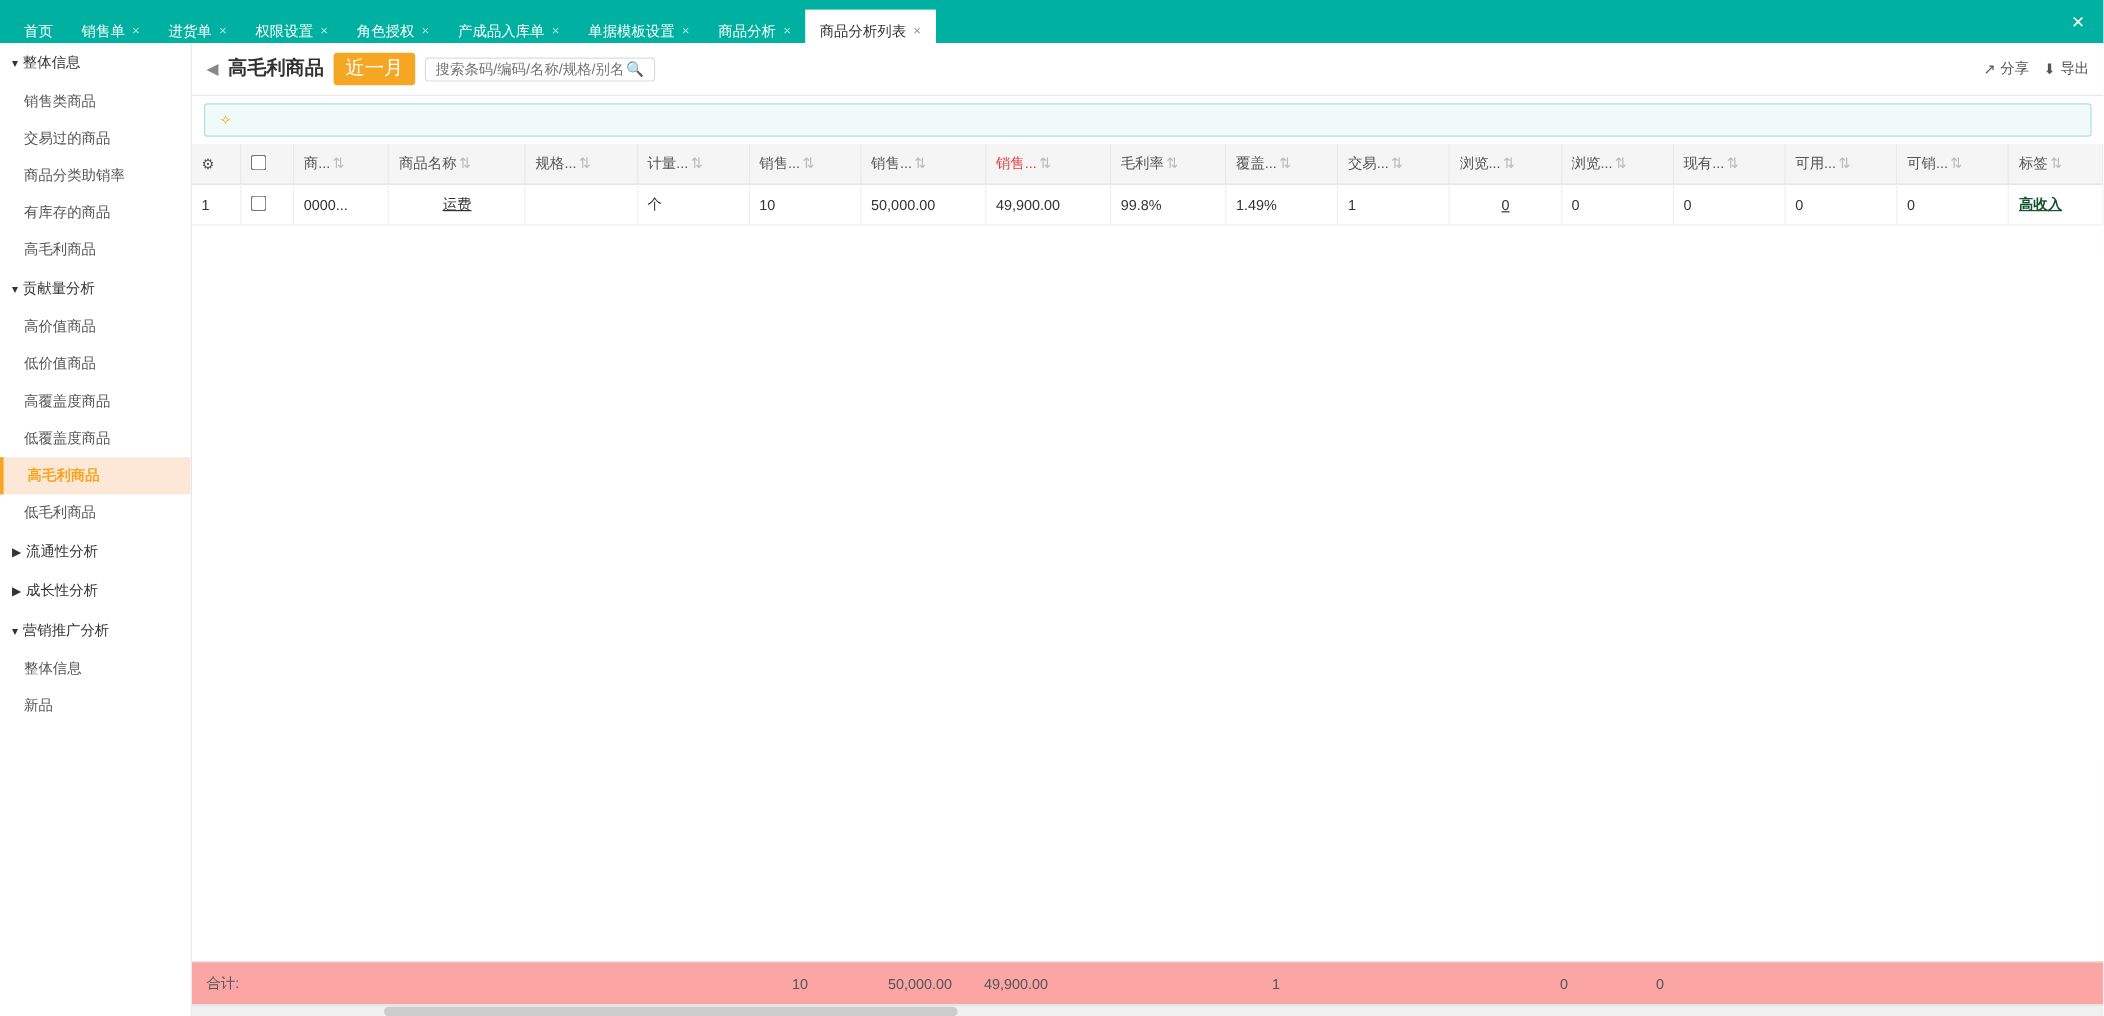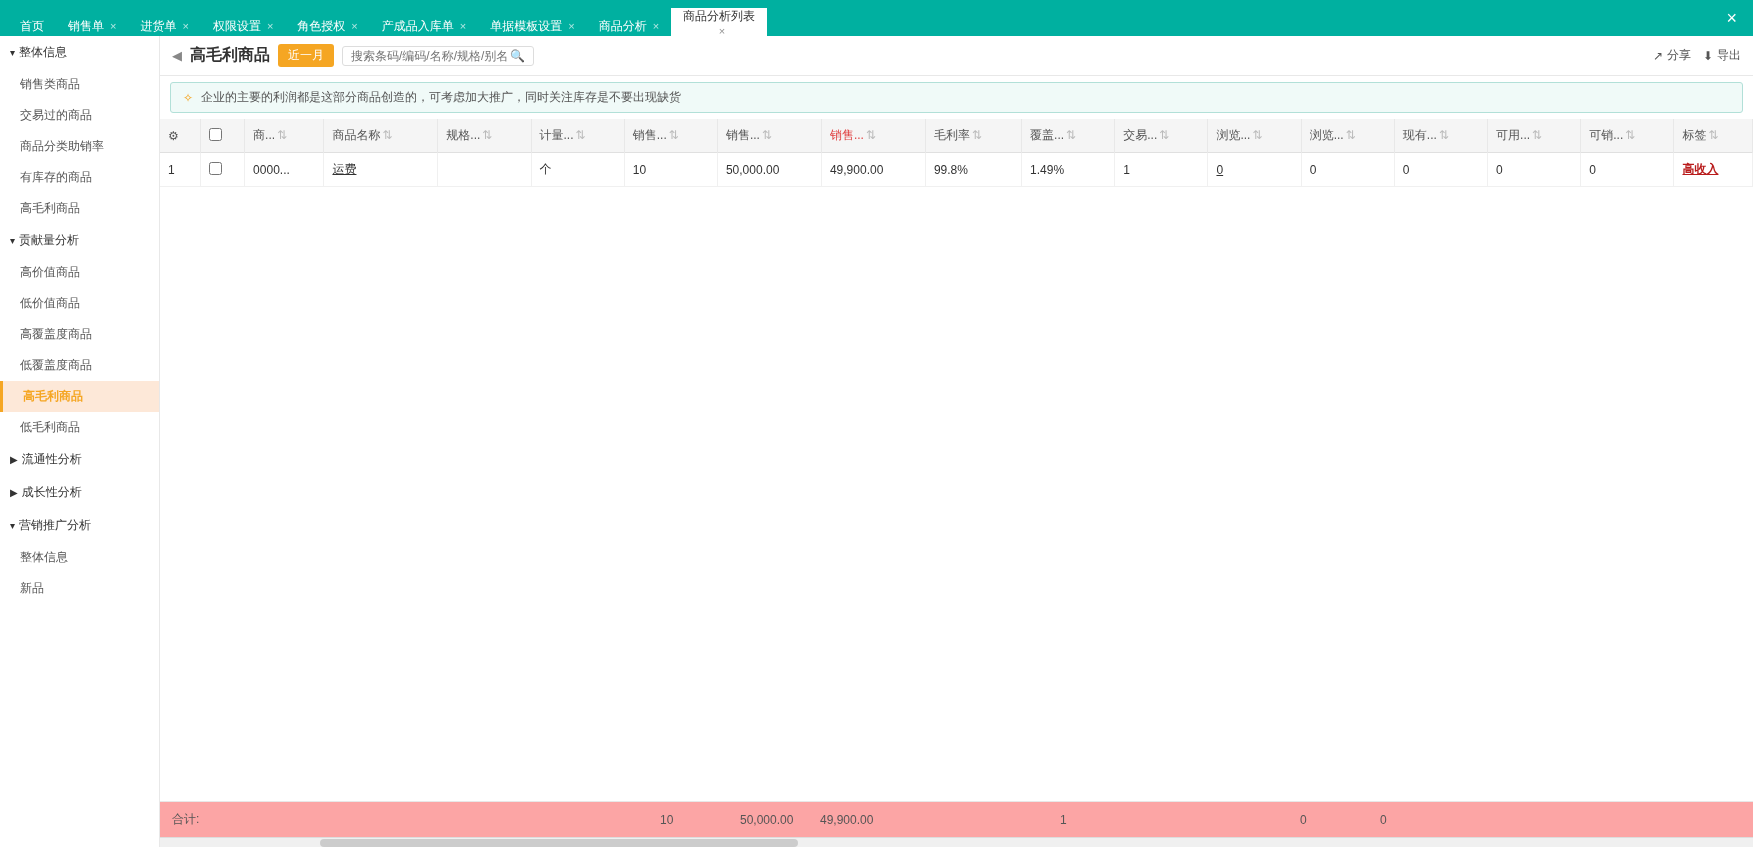--- a/index.html
+++ b/index.html
@@ -18,21 +18,21 @@
       padding: 0 12px;
       height: 36px;
       display: flex;
       align-items: center;
       cursor: pointer;
       white-space: nowrap;
       font-size: 13px;
       color: #fff;
       margin-top: 16px;
     }
-    .top-nav .nav-item.active { background: #fff; color: #333; flex-direction: column; }
+    .top-nav .nav-item.active { background: #fff; color: #333; }
     .top-nav .nav-item .close-btn { margin-left: 6px; font-size: 11px; opacity: 0.7; }
     .top-nav .nav-item.active .close-btn { color: #666; }
     .close-window { margin-left: auto; font-size: 18px; cursor: pointer; padding: 0 8px; }
 
     
     .main-layout {
       display: flex;
       height: calc(847px - 36px);
     }
 
@@ -84,21 +84,21 @@
       font-weight: bold;
       color: #333;
     }
     .filter-btn {
       background: #f5a623;
       color: #fff;
       border: none;
       border-radius: 3px;
       padding: 3px 10px;
       cursor: pointer;
-      font-size: 12px;
+      font-size: 16px;
     }
     .search-box {
       display: flex;
       align-items: center;
       border: 1px solid #ddd;
       border-radius: 3px;
       padding: 2px 8px;
       background: #fff;
       width: 192px;
     }
@@ -161,21 +161,21 @@
     }
     .col-sort { color: #bbb; margin-left: 2px; }
     tbody tr:nth-child(even) { background: #fafafa; }
     tbody td {
       padding: 8px 8px;
       border-bottom: 1px solid #f0f0f0;
       border-right: 1px solid #f0f0f0;
       white-space: nowrap;
       color: #333;
     }
-    .td-link { color: #333; text-decoration: underline; cursor: pointer; }
+    .td-link { color: #333; text-decoration: underline; cursor: pointer; text-align: center; }
 
     
     .footer-total {
       display: flex;
       align-items: center;
       background: #fca5a5;
       border-top: 1px solid #e8e8e8;
       padding: 8px 12px;
       font-size: 12px;
       color: #555;
@@ -335,21 +335,20 @@
           <span>⬇</span>
           <span>导出</span>
         </div>
       </div>
     </div>
 
     <div class="content-body">
 
       <div class="notice-bar">
         <span class="notice-icon">✧</span>
-        <span>企业的主要的利润都是这部分商品创造的，可考虑加大推广，同时关注库存是不要出现缺货</span>
       </div>
 
       <div class="table-wrap">
         <table>
           <thead>
             <tr>
               <th><span>⚙</span></th>
               <th><input type="checkbox" style=""></th>
               <th><span>商...</span><span class="col-sort">⇅</span></th>
               <th><span>商品名称</span><span class="col-sort">⇅</span></th>
@@ -382,21 +381,21 @@
     <td>50,000.00</td>
     <td>49,900.00</td>
     <td>99.8%</td>
     <td>1.49%</td>
     <td>1</td>
     <td class="td-link">0</td>
     <td>0</td>
     <td>0</td>
     <td>0</td>
     <td>0</td>
-    <td style="color:#b91c1c;font-weight:bold;text-decoration:underline;">高收入</td>
+    <td style="color:#14532d;font-weight:bold;text-decoration:underline;">高收入</td>
   </tr>
             </tbody>
         </table>
       </div>
 
       <div class="footer-total">
         <span class="total-label">合计:</span>
         <span class="footer-cell"></span>
         <span class="footer-cell"></span>
         <span class="footer-cell"></span>

